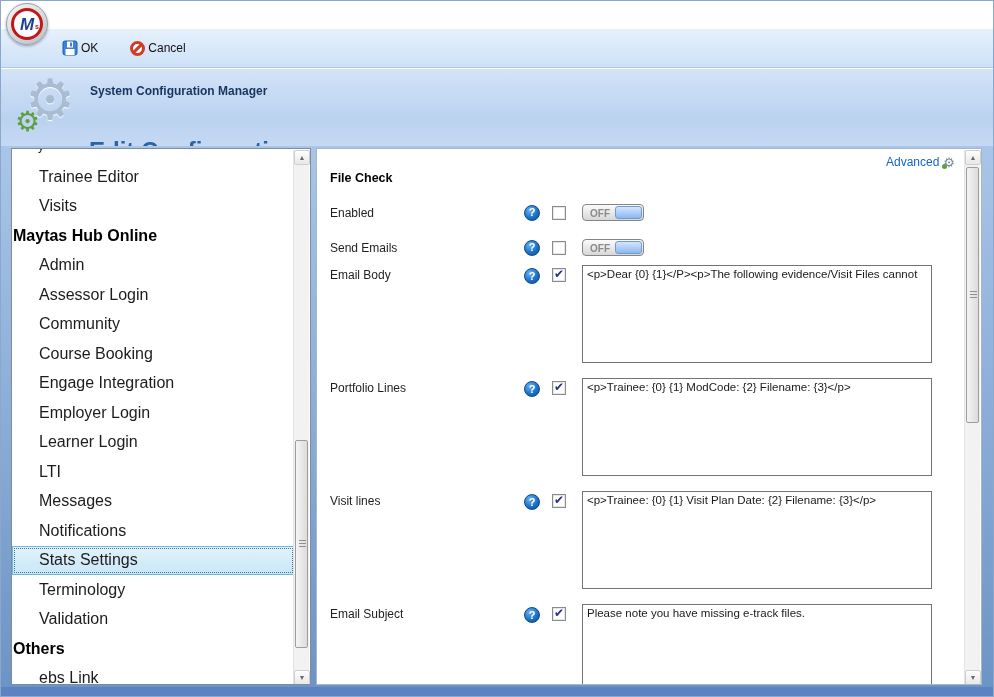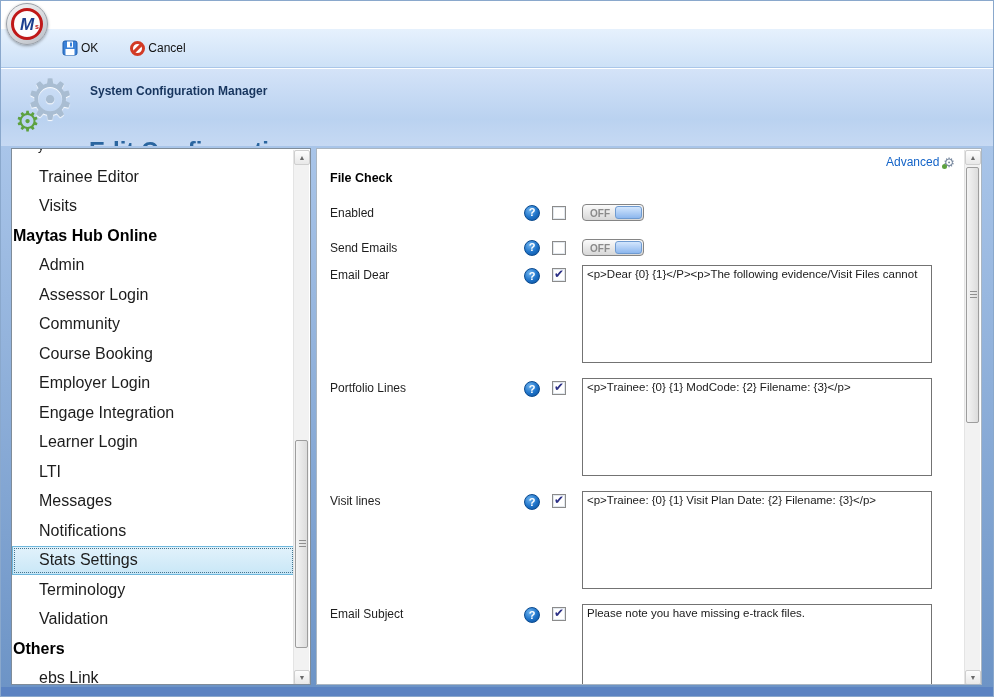--- a/index.html
+++ b/index.html
@@ -225,24 +225,24 @@
           <div class="sb-row">
     <span>Assessor Login</span>
   </div>
           <div class="sb-row">
     <span>Community</span>
   </div>
           <div class="sb-row">
     <span>Course Booking</span>
   </div>
           <div class="sb-row">
+    <span>Engage Integration</span>
+  </div>
+          <div class="sb-row">
     <span>Employer Login</span>
-  </div>
-          <div class="sb-row">
-    <span>Engage Integration</span>
   </div>
           <div class="sb-row">
     <span>Learner Login</span>
   </div>
           <div class="sb-row">
     <span>LTI</span>
   </div>
           <div class="sb-row">
     <span>Messages</span>
   </div>
@@ -296,21 +296,21 @@
           <div class="frow toggle-row">
     <span class="flabel">Send Emails</span>
     <span class="help-icon">?</span>
     <span class="checkbox"></span>
     <span class="toggle">
       <span class="t-label">OFF</span>
       <span class="t-knob"></span>
     </span>
   </div>
           <div class="frow textarea-row">
-    <span class="flabel">Email Dear</span>
+    <span class="flabel">Email Body</span>
     <span class="help-icon">?</span>
     <span class="checkbox checked"></span>
     <textarea class="tbox" wrap="off" spellcheck="false" style="">&lt;p&gt;Dear {0} {1}&lt;/P&gt;&lt;p&gt;The following evidence/Visit Files cannot</textarea>
   </div>
           <div class="frow textarea-row">
     <span class="flabel">Portfolio Lines</span>
     <span class="help-icon">?</span>
     <span class="checkbox checked"></span>
     <textarea class="tbox" wrap="off" spellcheck="false" style="">&lt;p&gt;Trainee: {0} {1} ModCode: {2} Filename: {3}&lt;/p&gt;</textarea>
   </div>

